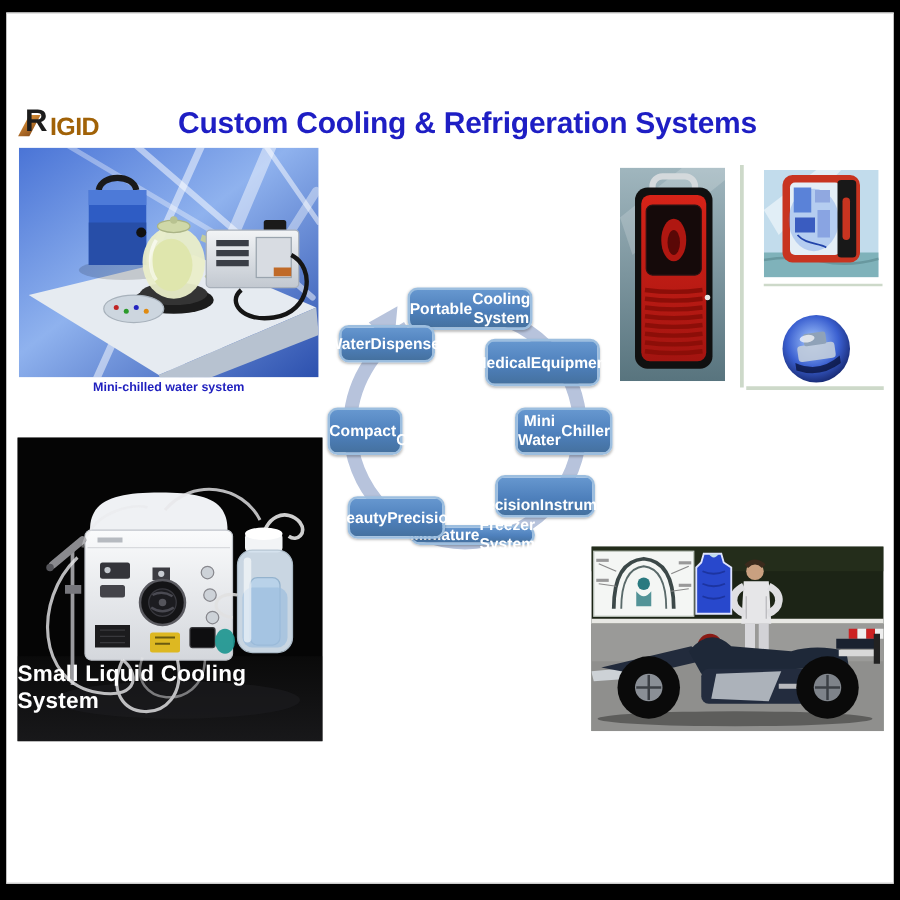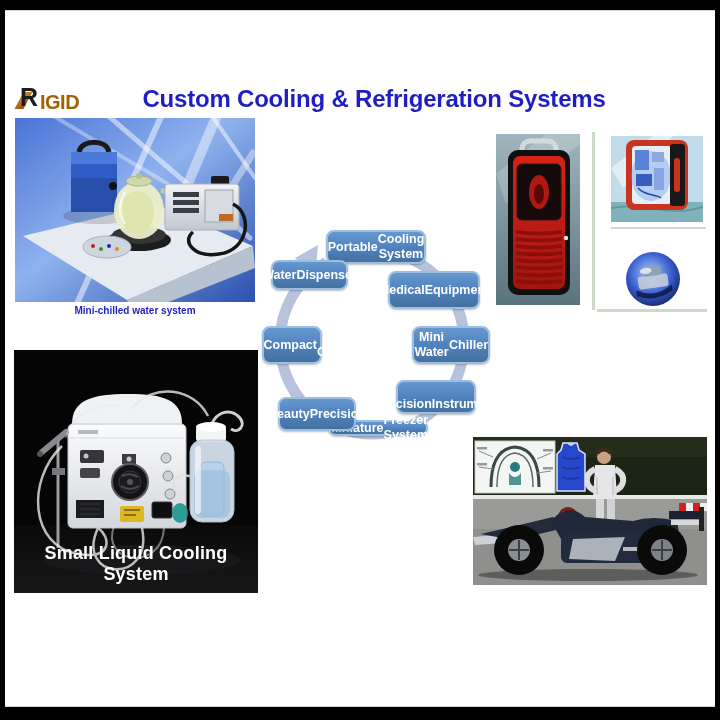--- a/index.html
+++ b/index.html
@@ -18,21 +18,21 @@
          font-size:24px;font-weight:700;color:#1e1ec4;letter-spacing:-0.2px;}
   
   .photo{position:absolute;overflow:hidden;}
   .cap{position:absolute;font-weight:700;font-size:10px;color:#1f1fbe;text-align:center;white-space:nowrap;}
   
   .dbox{position:absolute;box-sizing:border-box;border:2px solid #9cbedf;border-radius:8px;
         background:linear-gradient(180deg,#6697cf 0%,#4e80bc 55%,#45719f 100%);
         color:#fff;font-weight:600;font-size:12.5px;line-height:1.2;
         display:flex;flex-direction:row;align-items:center;justify-content:center;text-align:center;
         box-shadow:0 1px 2px rgba(0,0,0,.25);}
-  .p3cap{position:absolute;left:0;right:0;bottom:8px;text-align:center;color:#fff;
+  .p3cap{position:absolute;left:0;right:0;bottom:22px;text-align:left;color:#fff;
          font-weight:700;font-size:18px;letter-spacing:0.2px;}
   .gline{position:absolute;background:#cdd9c9;}
 </style>
 </head>
 <body>
 
 <div id="frame">
   <div id="slide">
 
     <div id="logo">

